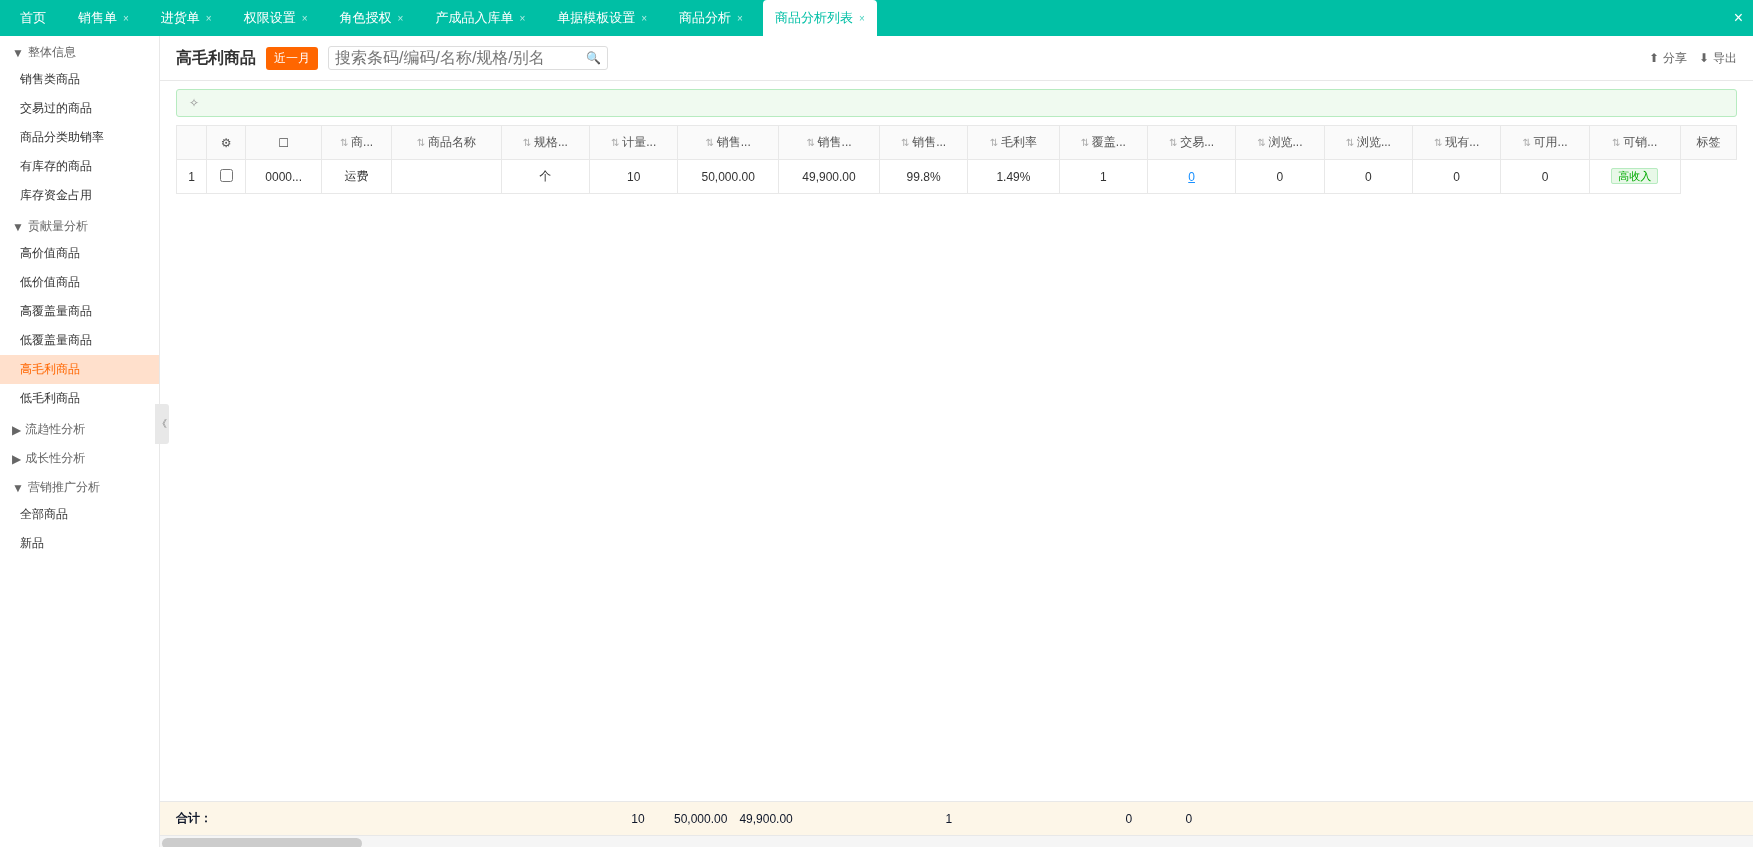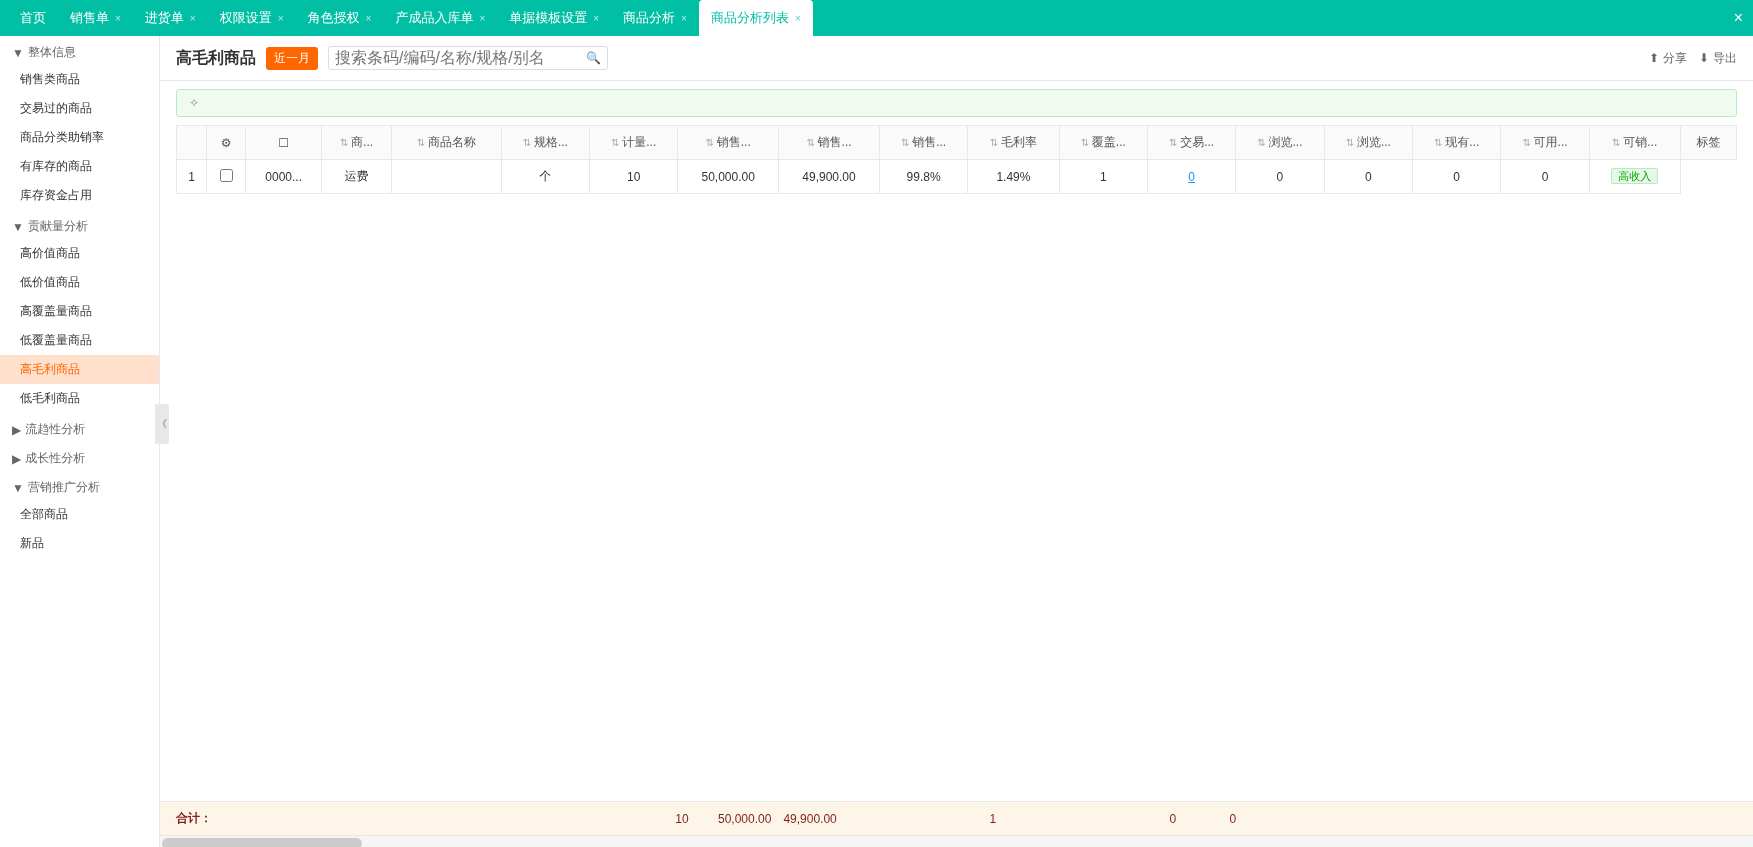--- a/index.html
+++ b/index.html
@@ -203,23 +203,22 @@
     .link-blue { color: #1890ff; text-decoration: underline; cursor: pointer; }
 
     
     .footer-bar {
       background: #fdf6e8;
       border-top: 1px solid #e8e8e8;
       padding: 8px 16px;
       display: flex;
       align-items: center;
       font-size: 12px;
-      color: #7f1d1d;
+      color: #0f172a;
       flex-shrink: 0;
-      gap: 44px;
     }
     .footer-label { font-weight: bold; margin-right: 16px; }
     .footer-cells {
       display: flex;
       gap: 0;
     }
     .footer-cell {
       padding: 0 6px;
       min-width: 60px;
       text-align: center;
@@ -252,21 +251,21 @@
     }
 
     .th-sort { cursor: pointer; }
     .th-sort::before { content: '⇅ '; font-size: 10px; color: #aaa; }
   </style>
 </head>
 <body>
 
 <div class="top-nav">
 
-  <div id="nav-tabs-container" style="display:flex;align-items:center;flex:1;gap:0;">
+  <div id="nav-tabs-container" style="display:flex;align-items:center;flex:1;gap:8px;">
       <div class="nav-tab">首页</div>
       <div class="nav-tab">销售单<span class="close-icon">×</span></div>
       <div class="nav-tab">进货单<span class="close-icon">×</span></div>
       <div class="nav-tab">权限设置<span class="close-icon">×</span></div>
       <div class="nav-tab">角色授权<span class="close-icon">×</span></div>
       <div class="nav-tab">产成品入库单<span class="close-icon">×</span></div>
       <div class="nav-tab">单据模板设置<span class="close-icon">×</span></div>
       <div class="nav-tab">商品分析<span class="close-icon">×</span></div>
       <div class="nav-tab active">商品分析列表<span class="close-icon">×</span></div>
     </div>

